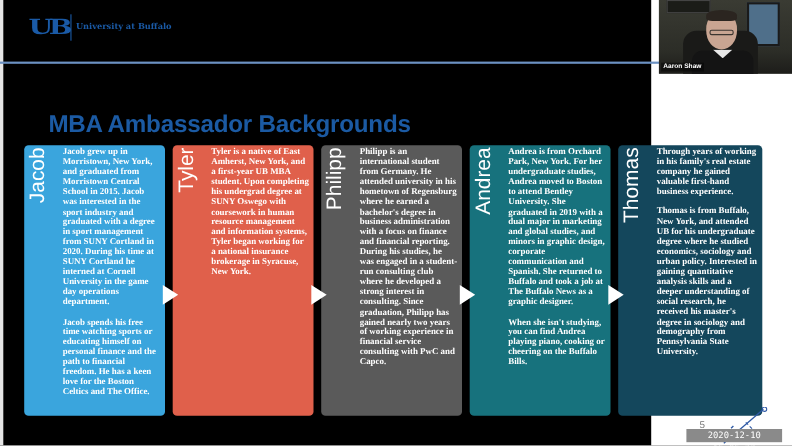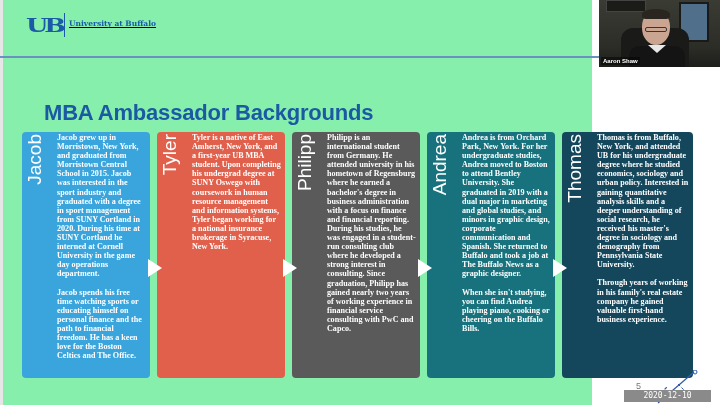--- a/index.html
+++ b/index.html
@@ -1,19 +1,19 @@
 <!DOCTYPE html>
 <html><head>
   <meta charset="utf-8">
   <style>
     * { box-sizing: border-box; margin: 0; padding: 0; }
     html, body { width: 720px; height: 405px; overflow: hidden; background: #ffffff; }
     body { position: relative; font-family: "Liberation Sans", sans-serif; }
 
-    .slide { position: absolute; left: 0; top: 0; width: 592px; height: 405px; background: #86efac; }
+    .slide { position: absolute; left: 0; top: 0; width: 592px; height: 405px; background: #000000; }
 
     .left-edge { position: absolute; left: 0; top: 0; width: 3px; height: 405px; background: #e6e6e6; }
 
     .header-logo { position: absolute; left: 26px; top: 10px; height: 30px; display: flex; align-items: center; }
     .ub-mark { font-family: "DejaVu Serif", serif; font-weight: bold; font-size: 19px; color: #1a5aa6; letter-spacing: -3px; transform: scaleX(1.35); transform-origin: left center; width: 32px; }
     .logo-divider { width: 1px; height: 24px; background: #1a5aa6; margin: 0 4px 0 6px; }
     .logo-text { display: flex; flex-direction: column; line-height: 1; text-decoration: underline; }
     .uni-name { font-family: "DejaVu Serif", serif; font-weight: bold; font-size: 7.5px; color: #1a5aa6; margin-bottom: 2px; }
     .school-name { font-family: "Liberation Sans", sans-serif; font-size: 14.5px; color: #5d6672; }
 
@@ -107,22 +107,22 @@
       <div class="bio">
         <p>Andrea is from Orchard Park, New York. For her undergraduate studies, Andrea moved to Boston to attend Bentley University. She graduated in 2019 with a dual major in marketing and global studies, and minors in graphic design, corporate communication and Spanish. She returned to Buffalo and took a job at The Buffalo News as a graphic designer.</p>
         <p>When she isn't studying, you can find Andrea playing piano, cooking or cheering on the Buffalo Bills.</p>
       </div>
     </div>
     <div class="card c5">
       <div class="name">
           <span>Thomas</span>
         </div>
       <div class="bio">
+        <p>Through years of working in his family's real estate company he gained valuable first-hand business experience.</p>
         <p>Thomas is from Buffalo, New York, and attended UB for his undergraduate degree where he studied economics, sociology and urban policy. Interested in gaining quantitative analysis skills and a deeper understanding of social research, he received his master's degree in sociology and demography from Pennsylvania State University.</p>
-        <p>Through years of working in his family's real estate company he gained valuable first-hand business experience.</p>
       </div>
     </div>
 
     <div class="arrow a1"></div>
     <div class="arrow a2"></div>
     <div class="arrow a3"></div>
     <div class="arrow a4"></div>
   </div>
 
   <div class="page-number">5</div>

